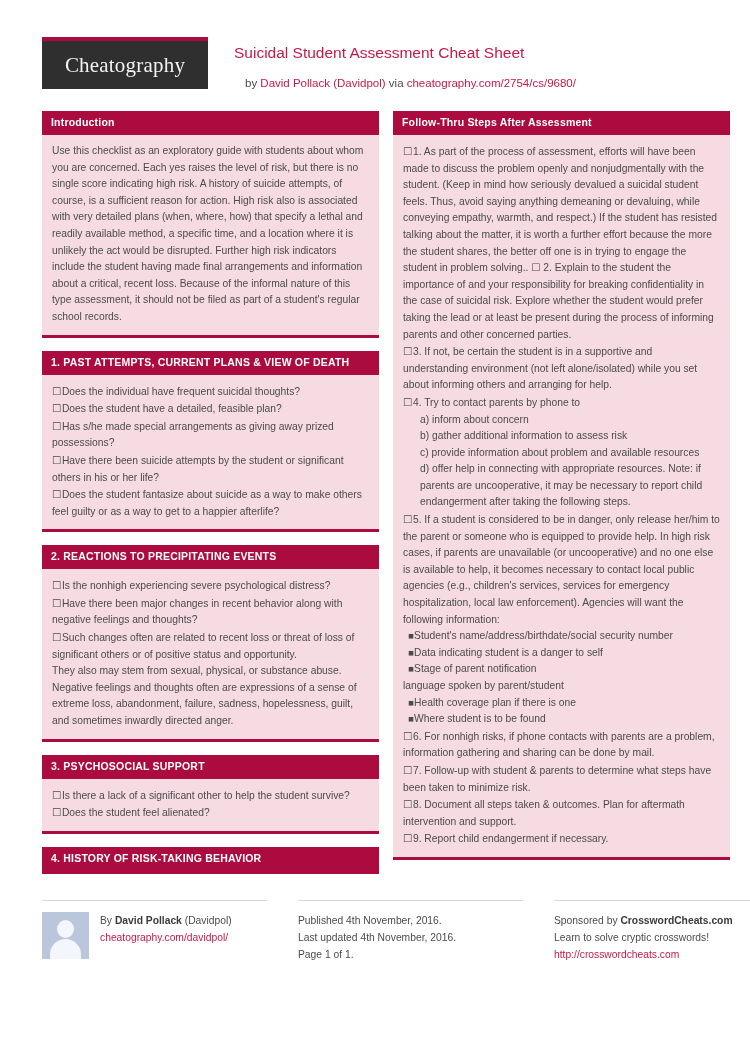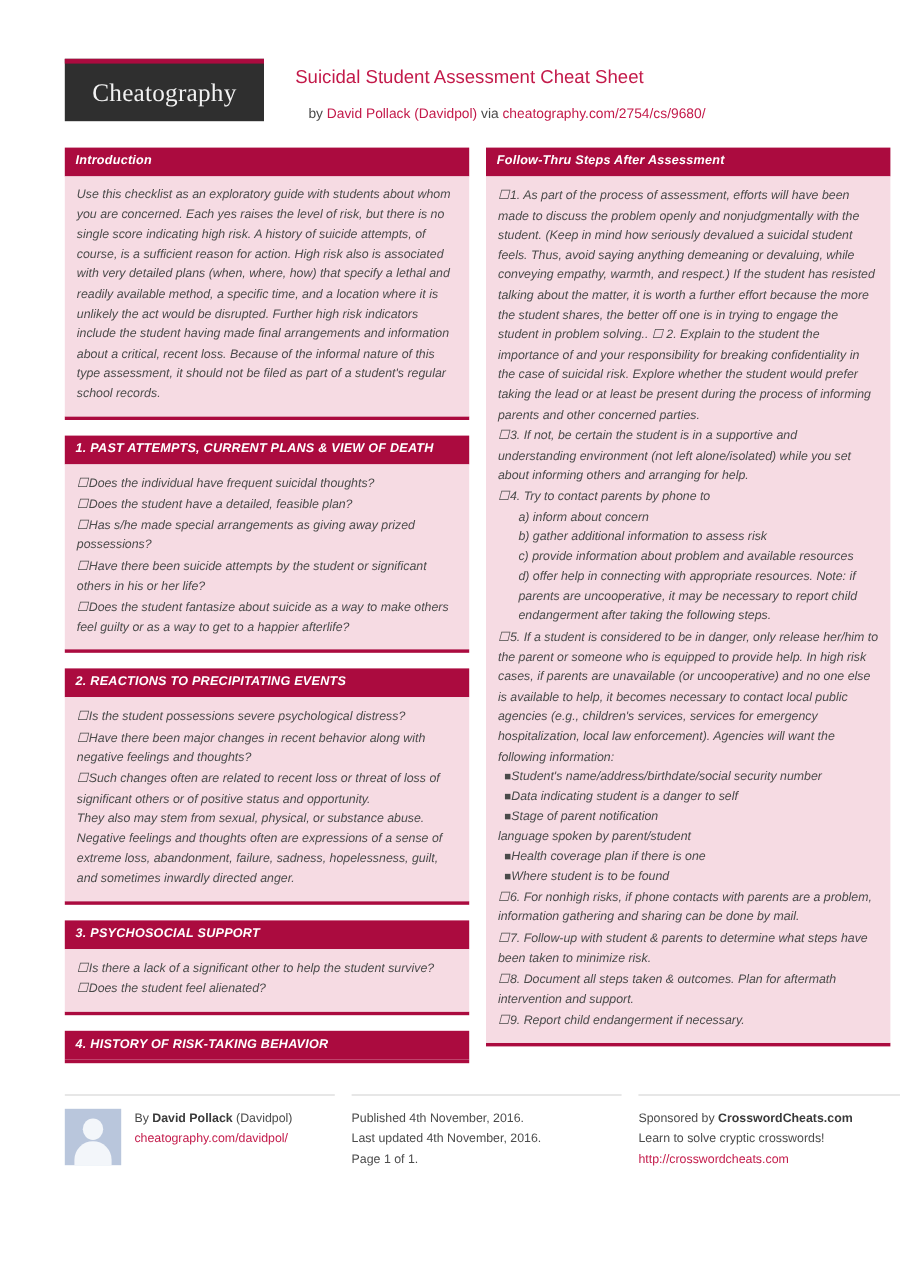--- a/index.html
+++ b/index.html
@@ -6,21 +6,21 @@
   html, body {
     margin: 0; padding: 0;
     background: #ffffff;
   }
   body {
     width: 750px; height: 1061px;
     font-family: "Liberation Sans", sans-serif;
     color: #3a3a3a;
     -webkit-font-smoothing: antialiased;
   }
-  .page { position: relative; width: 750px; height: 1061px; padding: 16px; border-radius: 30px; }
+  .page { position: relative; width: 750px; height: 1061px; padding: 4px; border-radius: 30px; }
 
   
   .header { display: flex; align-items: flex-start; padding: 33px 38px 0 38px; }
   .logo-box {
     width: 166px; height: 52px;
     background: #2f2f2f;
     border-top: 4px solid #ab0b3f;
     display: flex; align-items: center; justify-content: center;
     flex: 0 0 166px;
   }
@@ -41,21 +41,21 @@
   .byline { font-size: 11.5px; color: #4a4a4a; line-height: 16px; margin-left: 11px; }
   .byline .lnk { color: #c31a4a; }
 
   
   .columns {
     display: flex;
     gap: 14px;
     padding: 20px 38px 0 38px;
     align-items: flex-start;
   }
-  .col { width: 337px; flex: 0 0 337px; font-style: italic; }
+  .col { width: 337px; flex: 0 0 337px; }
 
   .card { margin-bottom: 13px; border-bottom: 3px solid #ab0b3f; }
   .card-head {
     background: #ab0b3f;
     color: #ffffff;
     font-size: 10.5px;
     font-weight: bold;
     padding: 5px 9px 6px 9px;
     line-height: 13px;
   }
@@ -70,21 +70,21 @@
   .card-body p { margin: 0; }
   .card-body .row { margin: 0; }
   .card-body .indent { padding-left: 17px; }
   .cb { font-size: 10.5px; letter-spacing: .5px; }
   .sq { font-size: 9.5px; }
 
   
   .footer {
     display: flex;
     padding: 13px 38px 0 38px;
-    gap: 14px;
+    gap: 31px;
   }
   .f-col { width: 225px; flex: 0 0 225px; border-top: 1px solid #d8d8d8; padding-top: 11px; }
   .f-col.wide { width: 237px; flex: 0 0 237px; }
   .f-left { display: flex; gap: 11px; }
   .avatar {
     width: 47px; height: 47px; flex: 0 0 47px;
     background: #b9c6dc;
     position: relative; overflow: hidden;
   }
   .avatar .head {
@@ -131,21 +131,21 @@
             <p class="row"><span class="cb">☐</span><span>Does the individual have frequent suicidal thoughts?</span></p>
             <p class="row"><span class="cb">☐</span><span>Does the student have a detailed, feasible plan?</span></p>
             <p class="row"><span class="cb">☐</span><span>Has s/he made special arrangements as giving away prized possessions?</span></p>
             <p class="row"><span class="cb">☐</span><span>Have there been suicide attempts by the student or significant others in his or her life?</span></p>
             <p class="row"><span class="cb">☐</span><span>Does the student fantasize about suicide as a way to make others feel guilty or as a way to get to a happier afterlife?</span></p>
           </div>
         </div>
         <div class="card">
           <div class="card-head caps">2. REACTIONS TO PRECIPITATING EVENTS</div>
           <div class="card-body">
-            <p class="row"><span class="cb">☐</span><span>Is the student possessions severe psychological distress?</span></p>
+            <p class="row"><span class="cb">☐</span><span>Is the nonhigh experiencing severe psychological distress?</span></p>
             <p class="row"><span class="cb">☐</span><span>Have there been major changes in recent behavior along with negative feelings and thoughts?</span></p>
             <p class="row"><span class="cb">☐</span><span>Such changes often are related to recent loss or threat of loss of significant others or of positive status and opportunity.</span></p>
             <p class="row"><span>They also may stem from sexual, physical, or substance abuse. Negative feelings and thoughts often are expressions of a sense of extreme loss, abandonment, failure, sadness, hopelessness, guilt, and sometimes inwardly directed anger.</span></p>
           </div>
         </div>
         <div class="card">
           <div class="card-head caps">3. PSYCHOSOCIAL SUPPORT</div>
           <div class="card-body">
             <p class="row"><span class="cb">☐</span><span>Is there a lack of a significant other to help the student survive?</span></p>
             <p class="row"><span class="cb">☐</span><span>Does the student feel alienated?</span></p>

